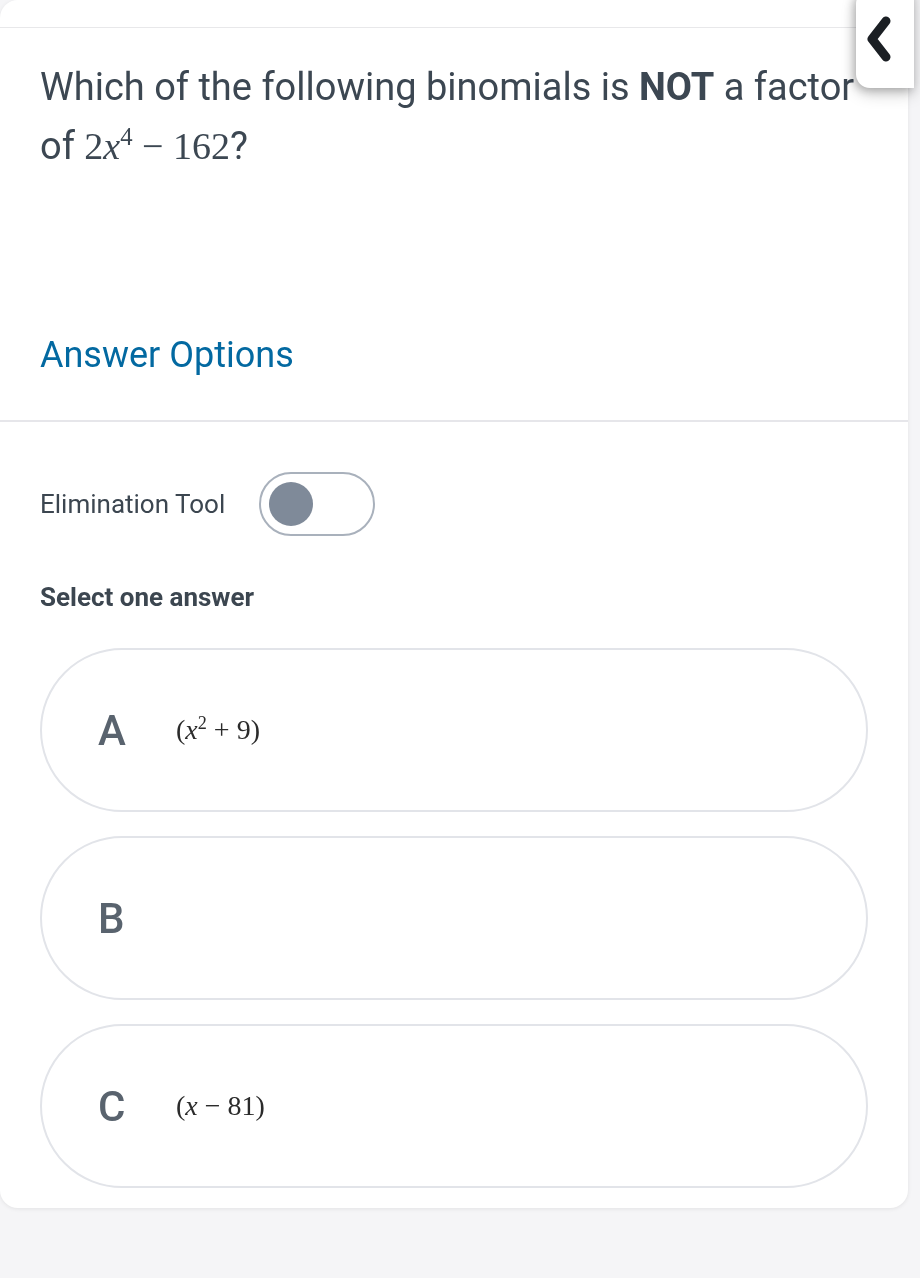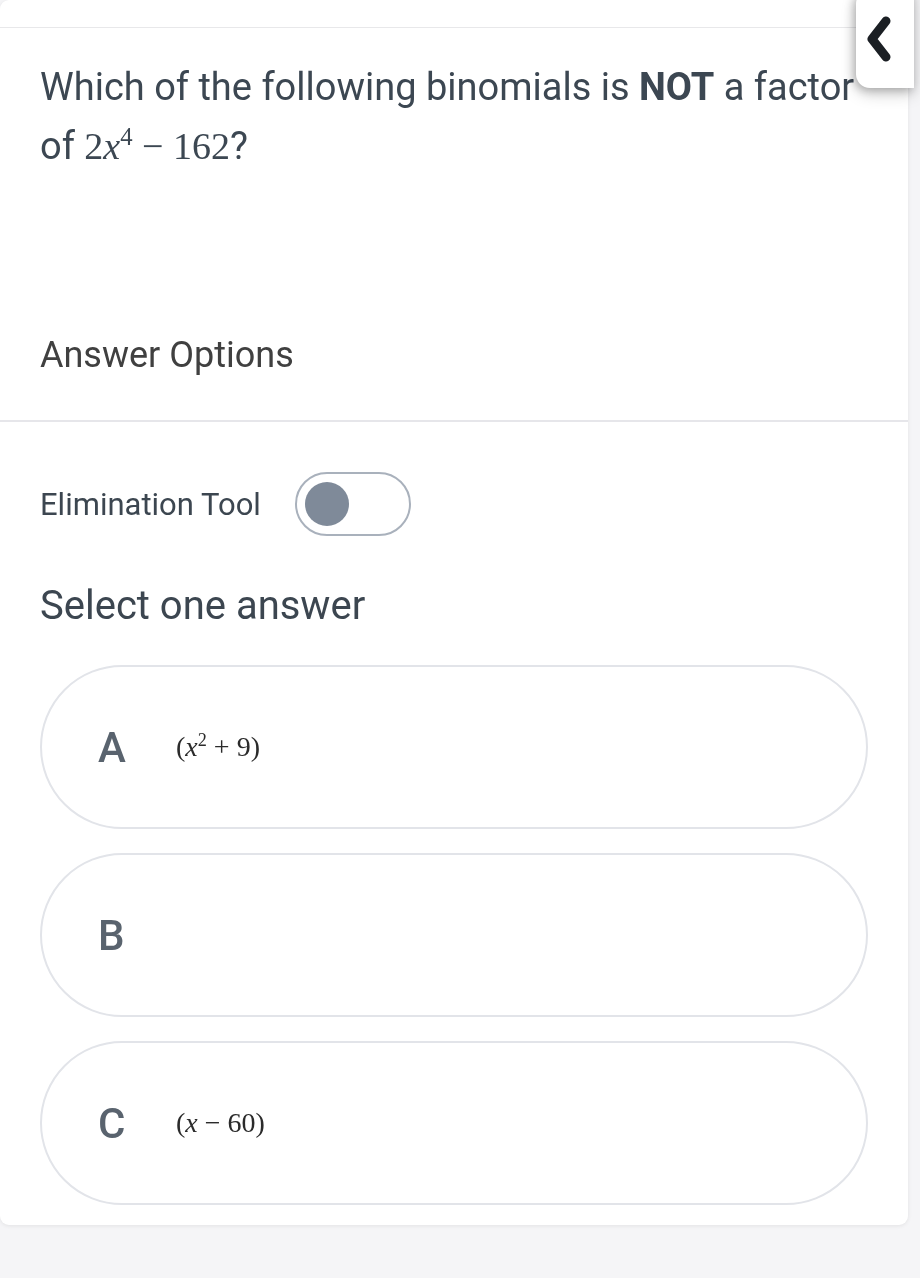--- a/index.html
+++ b/index.html
@@ -8,21 +8,21 @@
     font-family: -apple-system, BlinkMacSystemFont, "Segoe UI", Roboto, Arial, sans-serif;
     background: #f5f5f7;
     color: #3a4650;
     position: relative;
     overflow: hidden;
   }
   .card {
     background: #ffffff;
     width: 908px;
     margin: 0;
-    border-radius: 9px;
+    border-radius: 18px;
     box-shadow: 0 1px 4px rgba(0,0,0,0.08);
     position: relative;
   }
   .top-strip {
     height: 28px;
     border-bottom: 1px solid #e8e8ea;
   }
   .question-block {
     padding: 30px 40px 10px 40px;
     min-height: 300px;
@@ -34,33 +34,33 @@
     font-weight: 400;
   }
   .question-text .bold { font-weight: 700; }
   .math-i { font-family: Georgia, "Times New Roman", serif; font-style: italic; }
   .math { font-family: Georgia, "Times New Roman", serif; font-style: normal; }
   sup { font-size: 0.65em; vertical-align: super; line-height: 0; }
 
   .answer-options-heading {
     padding: 6px 40px 44px 40px;
     font-size: 36px;
-    color: #404040;
+    color: #0369a1;
     font-weight: 400;
     border-bottom: 2px solid #e6e6ea;
   }
 
   .etool-row {
     display: flex;
     align-items: center;
     padding: 50px 40px 10px 40px;
     gap: 34px;
   }
   .etool-label {
-    font-size: 31px;
+    font-size: 26px;
     color: #3c4650;
     font-weight: 400;
   }
   .toggle {
     width: 116px;
     height: 64px;
     border: 2px solid #a9b1bc;
     border-radius: 40px;
     background: #ffffff;
     position: relative;
@@ -72,23 +72,23 @@
     top: 50%;
     transform: translateY(-50%);
     width: 44px;
     height: 44px;
     border-radius: 50%;
     background: #7f8a99;
   }
 
   .select-one {
     padding: 36px 40px 10px 40px;
-    font-size: 40px;
+    font-size: 26px;
     color: #3c4650;
-    font-weight: 400;
+    font-weight: 700;
   }
 
   .options {
     padding: 26px 40px 20px 40px;
     display: flex;
     flex-direction: column;
     gap: 24px;
   }
   .option {
     border: 2px solid #e2e4e9;
@@ -168,18 +168,18 @@
       </div>
     </div>
 
     <div class="option">
       <div class="opt-letter">B</div>
     </div>
 
     <div class="option">
       <div class="opt-letter">C</div>
       <div class="opt-body">
-        <span class="math">(</span><span class="math-i">x</span><sup class="math"></sup><span class="math"> − </span><span class="math">60</span><span class="math">)</span>
+        <span class="math">(</span><span class="math-i">x</span><sup class="math"></sup><span class="math"> − </span><span class="math">81</span><span class="math">)</span>
       </div>
     </div>
 
   </div>
 </div>
 
 </body></html>

